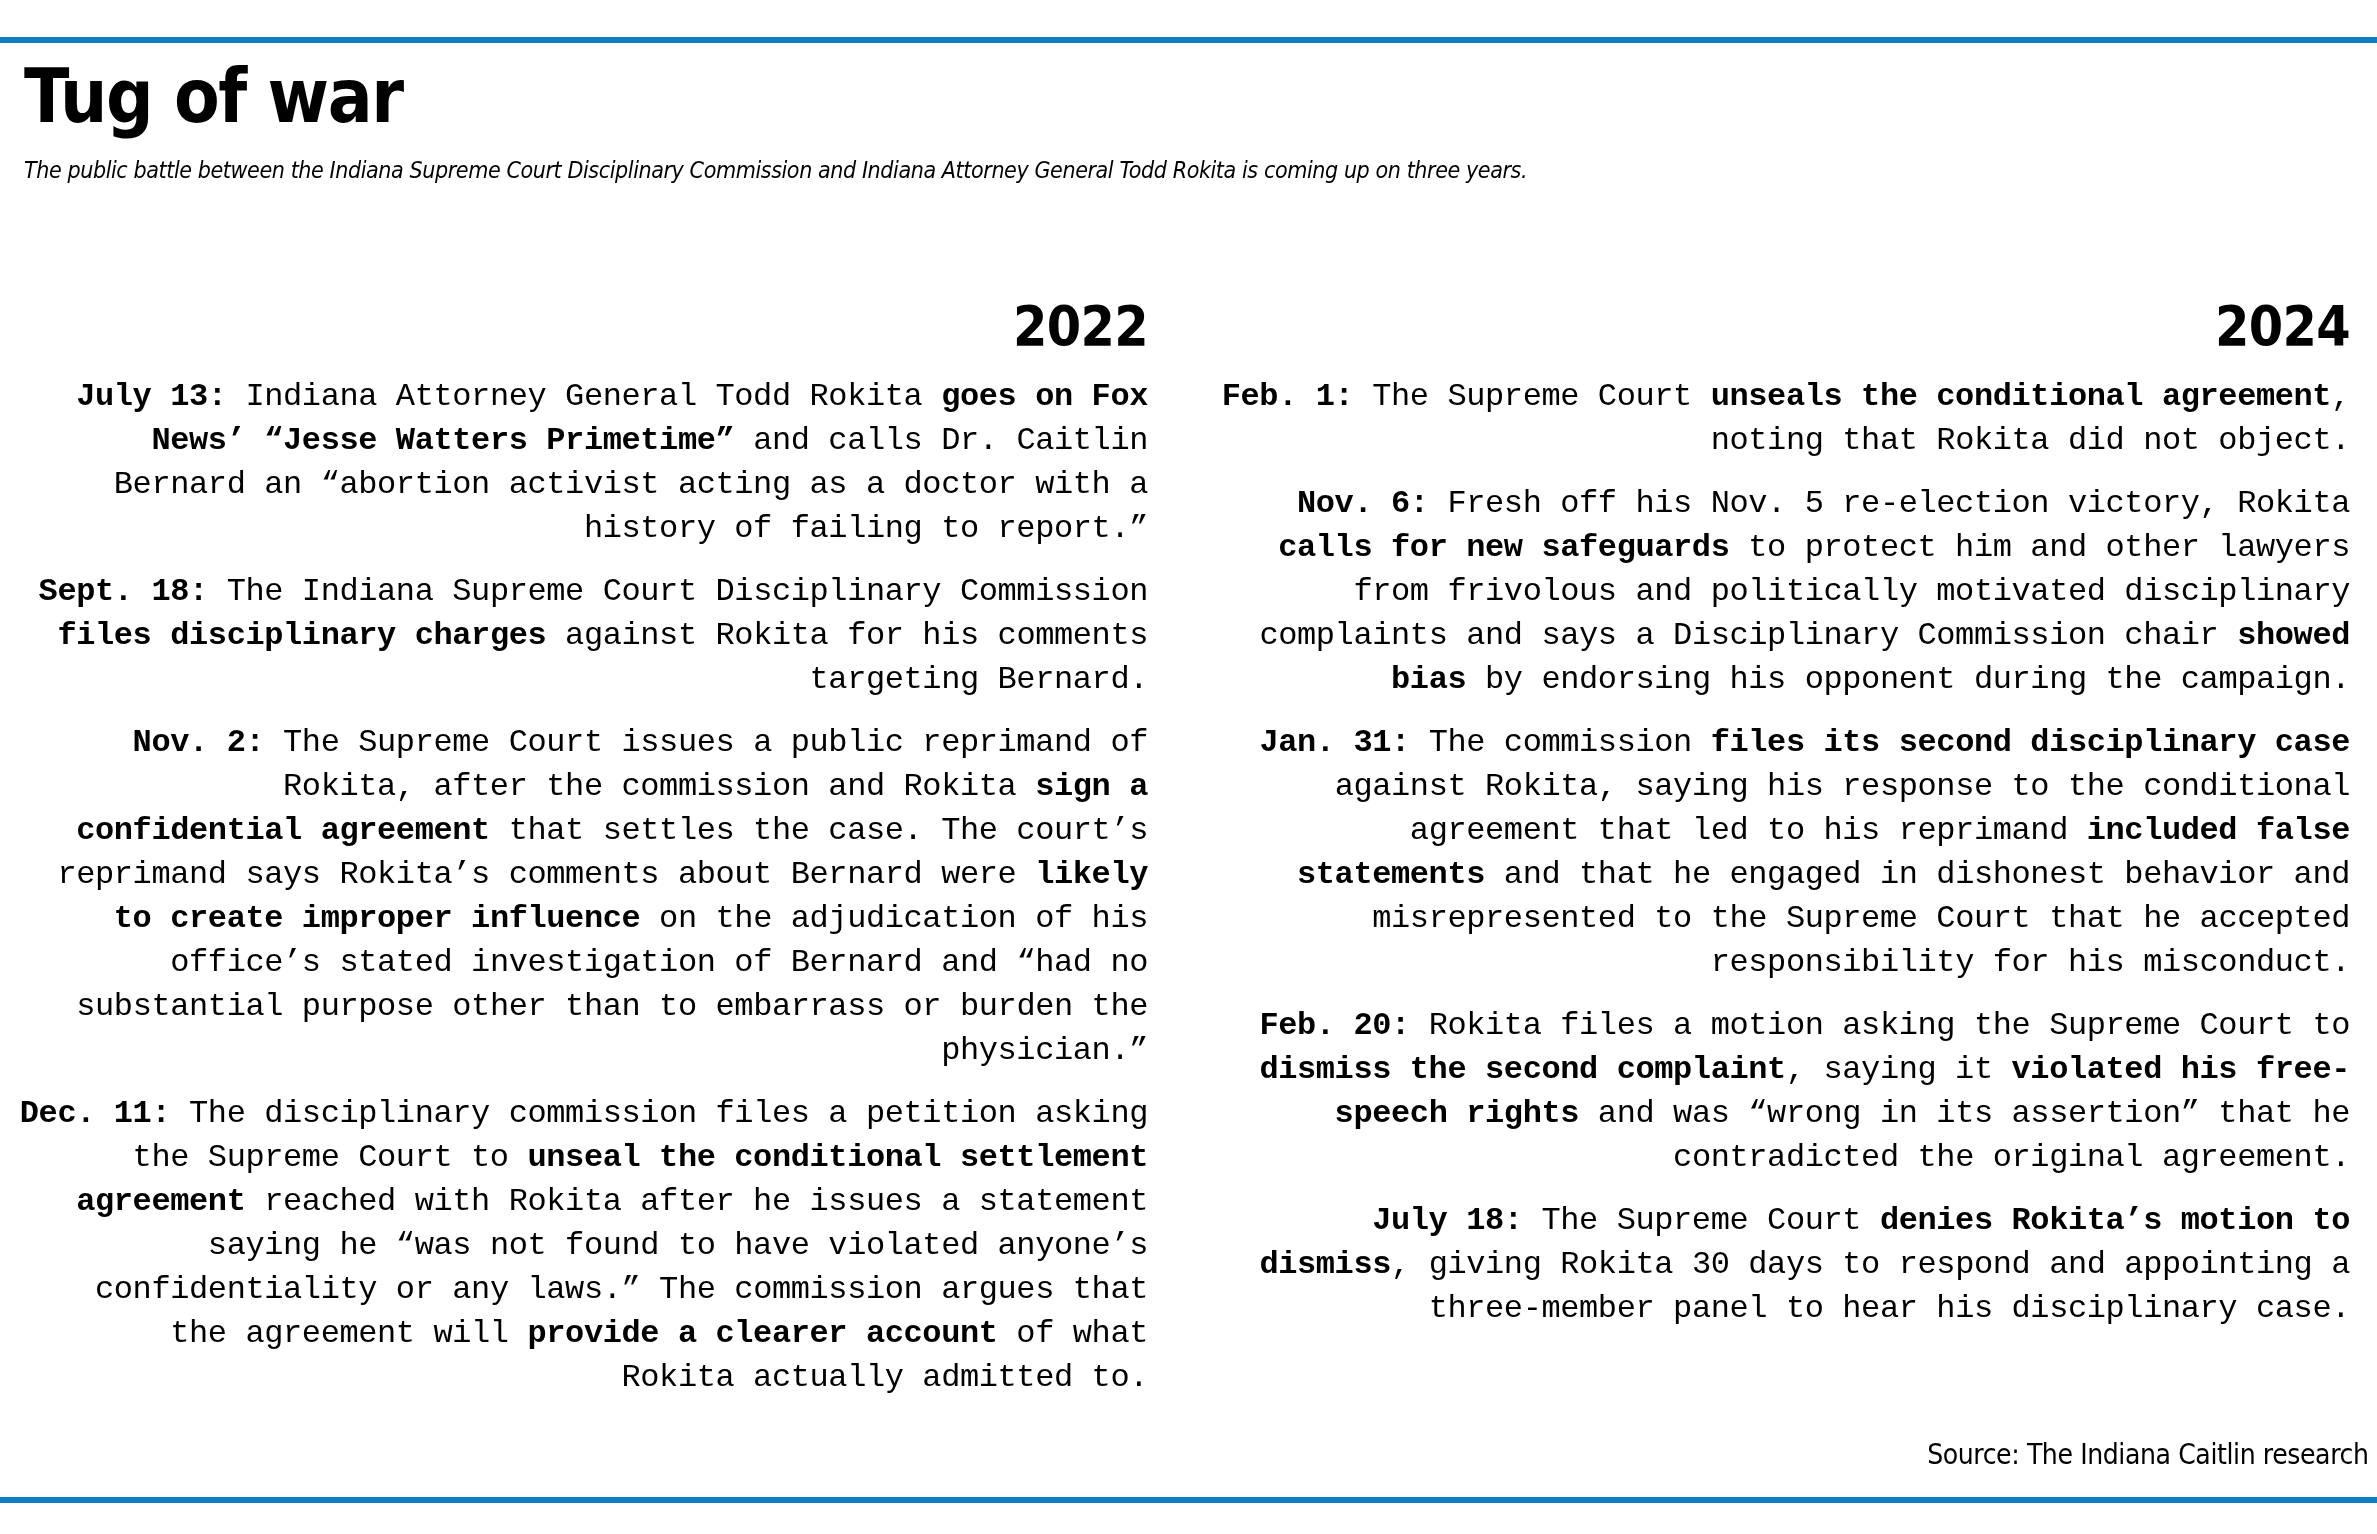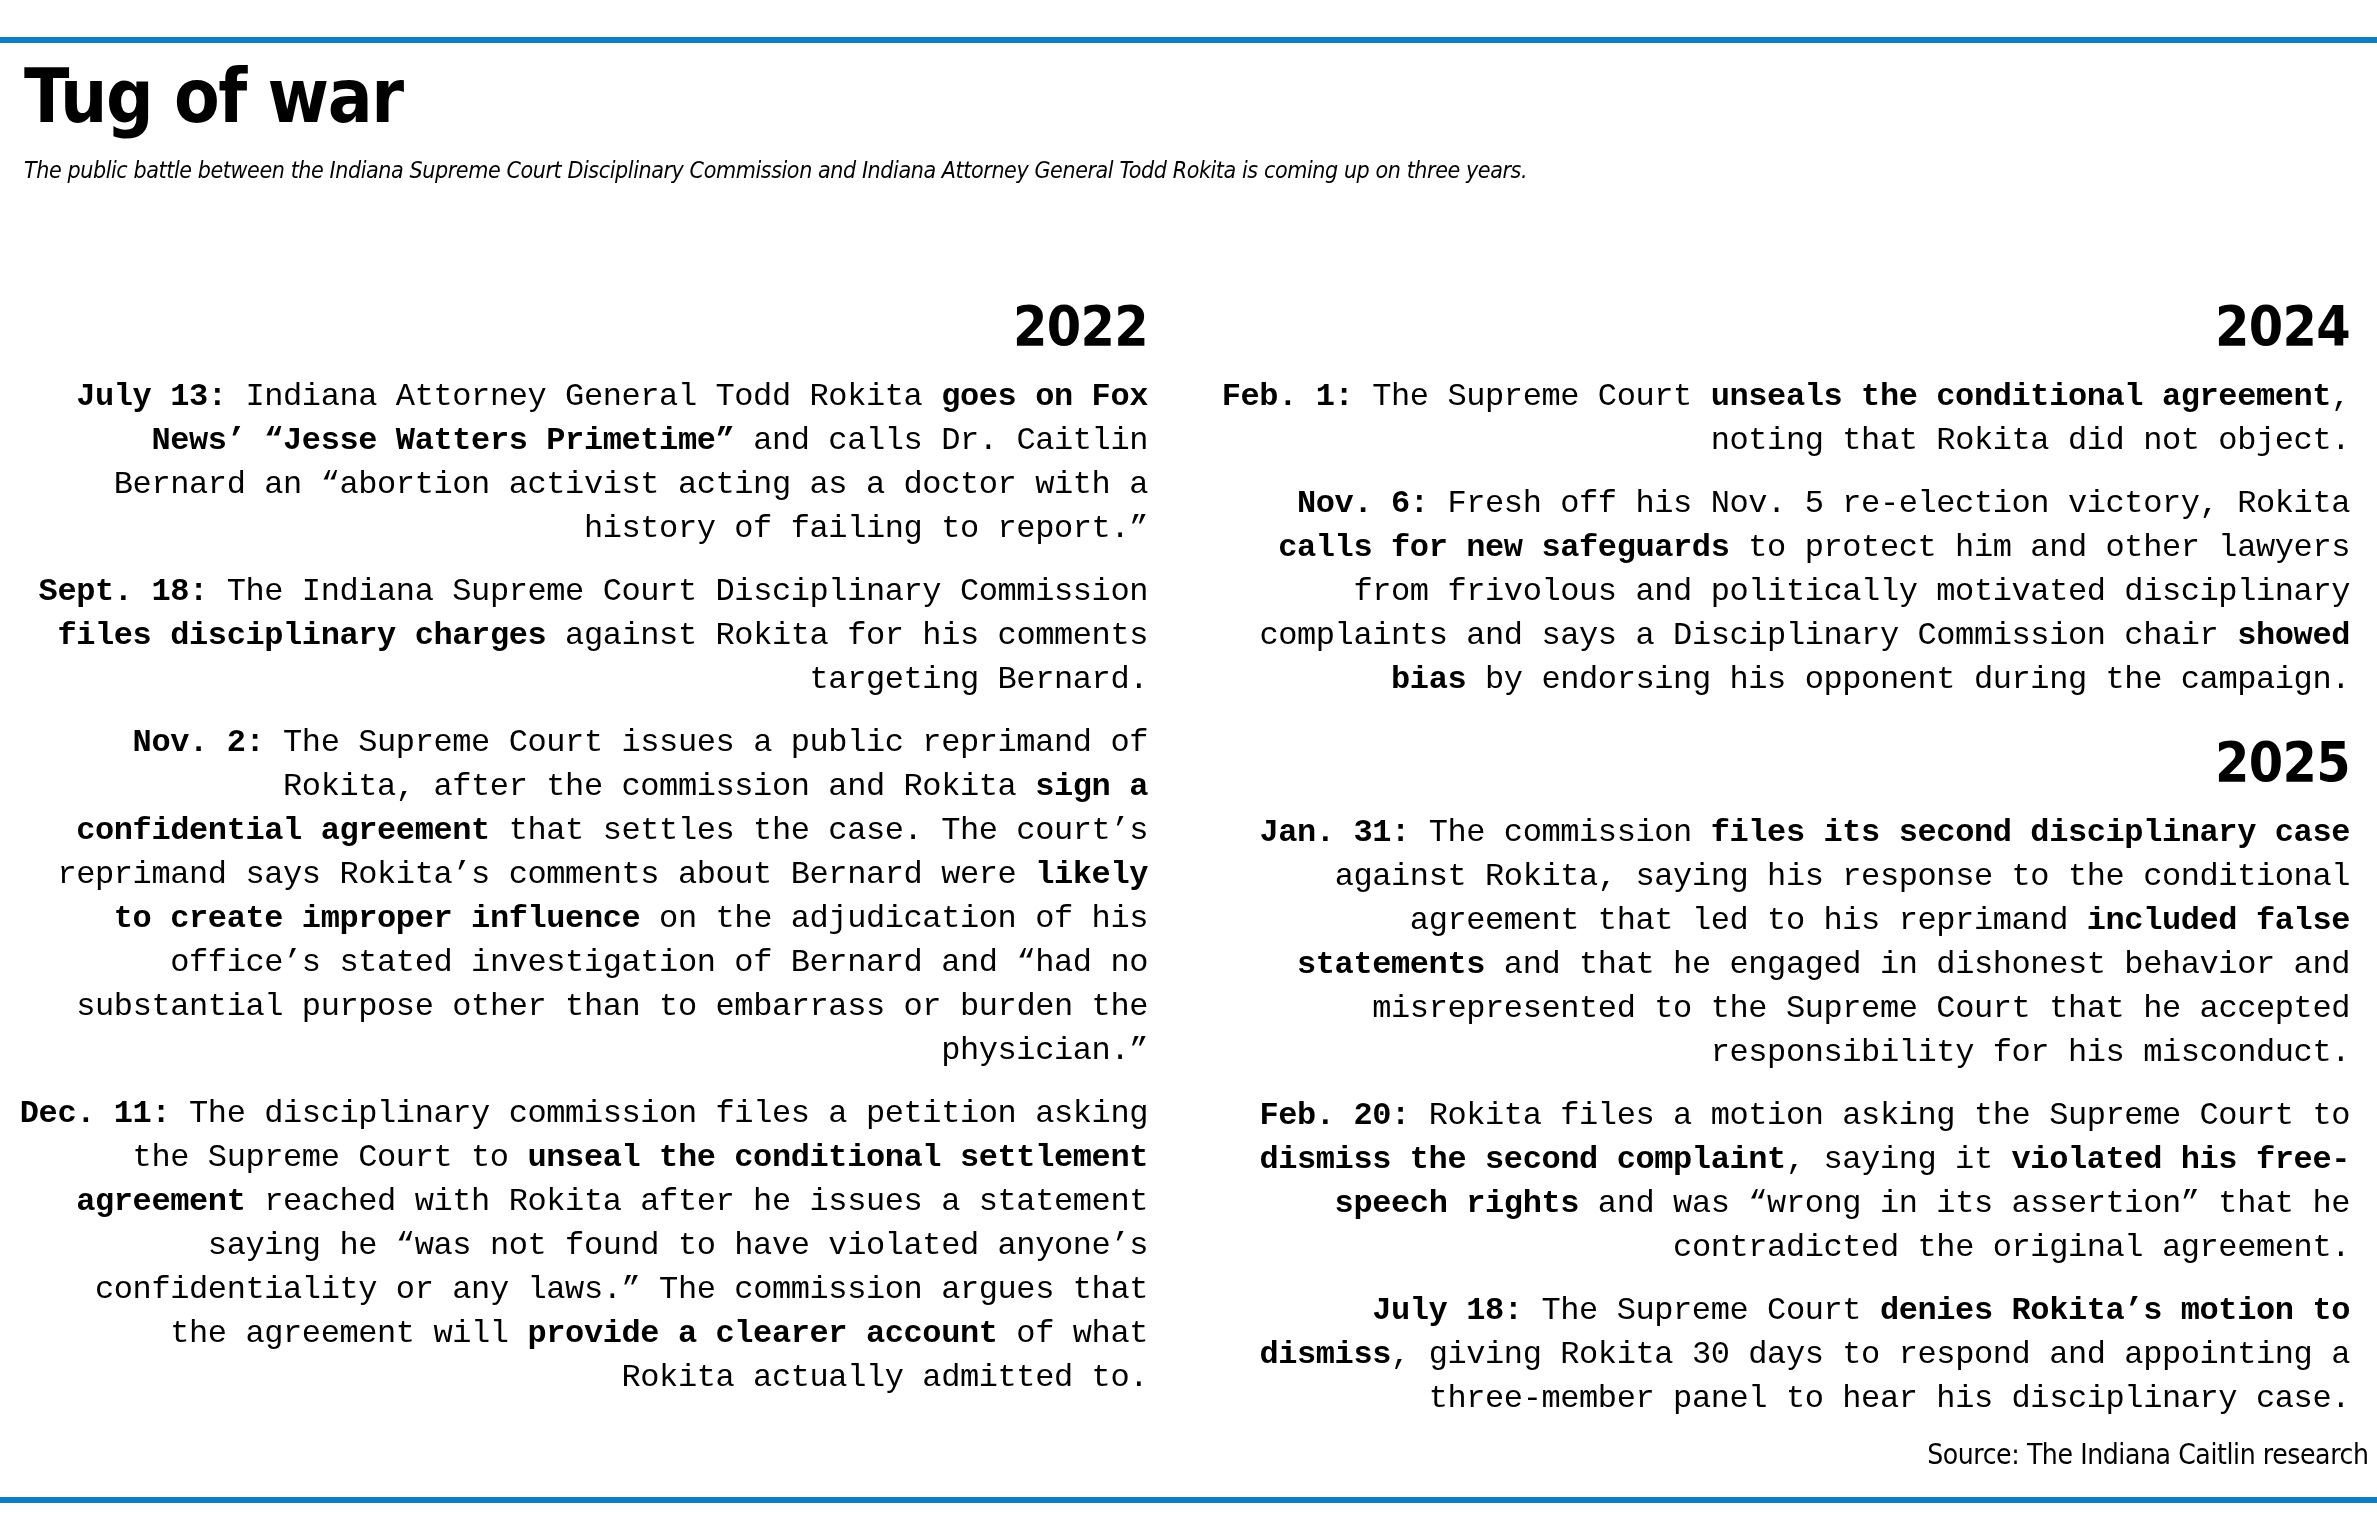--- a/index.html
+++ b/index.html
@@ -59,21 +59,20 @@
     <h2 class="year">2022</h2>
     <p class="entry"><strong>July 13: </strong><span>Indiana Attorney General Todd Rokita </span><b>goes on Fox News’ “Jesse Watters Primetime”</b><span> and calls Dr. Caitlin Bernard an “abortion activist acting as a doctor with a history of failing to report.”</span></p>
     <p class="entry"><strong>Sept. 18: </strong><span>The Indiana Supreme Court Disciplinary Commission </span><b>files disciplinary charges</b><span> against Rokita for his comments targeting Bernard.</span></p>
     <p class="entry"><strong>Nov. 2: </strong><span>The Supreme Court issues a public reprimand of Rokita, after the commission and Rokita </span><b>sign a confidential agreement</b><span> that settles the case. The court’s reprimand says Rokita’s comments about Bernard were </span><b>likely to create improper influence</b><span> on the adjudication of his office’s stated investigation of Bernard and “had no substantial purpose other than to embarrass or burden the physician.”</span></p>
     <p class="entry"><strong>Dec. 11: </strong><span>The disciplinary commission files a petition asking the Supreme Court to </span><b>unseal the conditional settlement agreement</b><span> reached with Rokita after he issues a statement saying he “was not found to have violated anyone’s confidentiality or any laws.” The commission argues that the agreement will </span><b>provide a clearer account</b><span> of what Rokita actually admitted to.</span></p>
   </div>
 <div id="col-right" class="col">
     <h2 class="year">2024</h2>
     <p class="entry"><strong>Feb. 1: </strong><span>The Supreme Court </span><b>unseals the conditional agreement</b><span>, noting that Rokita did not object.</span></p>
     <p class="entry"><strong>Nov. 6: </strong><span>Fresh off his Nov. 5 re-election victory, Rokita </span><b>calls for new safeguards</b><span> to protect him and other lawyers from frivolous and politically motivated disciplinary complaints and says a Disciplinary Commission chair </span><b>showed bias</b><span> by endorsing his opponent during the campaign.</span></p>
-    <h2 class="year">2025</h2>
     <p class="entry"><strong>Jan. 31: </strong><span>The commission </span><b>files its second disciplinary case</b><span> against Rokita, saying his response to the conditional agreement that led to his reprimand </span><b>included false statements</b><span> and that he engaged in dishonest behavior and misrepresented to the Supreme Court that he accepted responsibility for his misconduct.</span></p>
     <p class="entry"><strong>Feb. 20: </strong><span>Rokita files a motion asking the Supreme Court to </span><b>dismiss the second complaint</b><span>, saying it </span><b>violated his free-speech rights</b><span> and was “wrong in its assertion” that he contradicted the original agreement.</span></p>
     <p class="entry"><strong>July 18: </strong><span>The Supreme Court </span><b>denies Rokita’s motion to dismiss</b><span>, giving Rokita 30 days to respond and appointing a three-member panel to hear his disciplinary case.</span></p>
   </div>
 
 <div id="source">Source: The Indiana Caitlin research</div>
 
 <div id="rule-bottom" class="rule" style="background: rgb(15, 126, 195);"></div>
 
 

